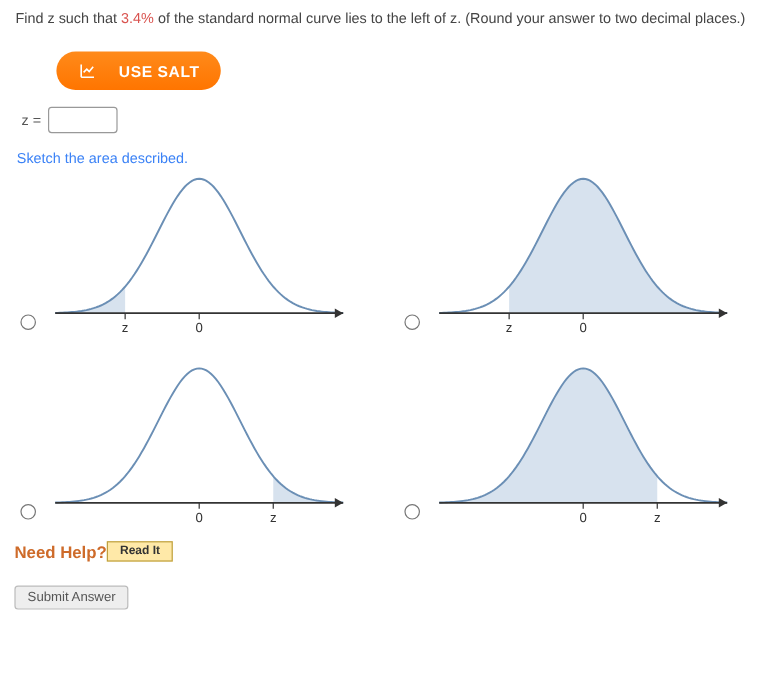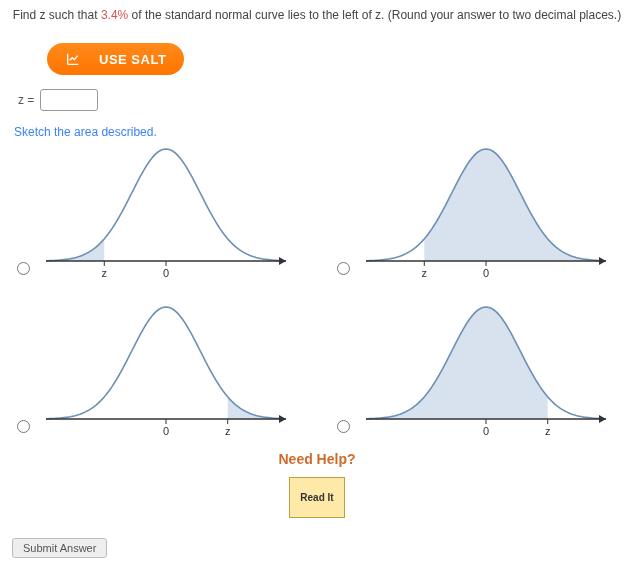--- a/index.html
+++ b/index.html
@@ -70,30 +70,28 @@
     accent-color: #666;
   }
   .chart { display:block; }
 
   .need-help {
     color: #ce6b2a;
     font-weight: bold;
     font-size: 14px;
     display: flex;
     align-items: center;
-    gap: 10px;
     margin-top: 6px;
-    flex-direction: column;
   }
   .readit-btn {
     background: #ffe9a8;
     border: 1px solid #bfa040;
     color: #333;
     font-size: 10px;
-    padding: 14px 10px;
+    padding: 2px 10px;
     cursor: pointer;
     font-weight: bold;
   }
   .submit-row { margin-top: 20px; }
   .submit-btn {
     background: #eee;
     border: 1px solid #bbb;
     border-radius: 3px;
     color: #555;
     font-size: 11px;

